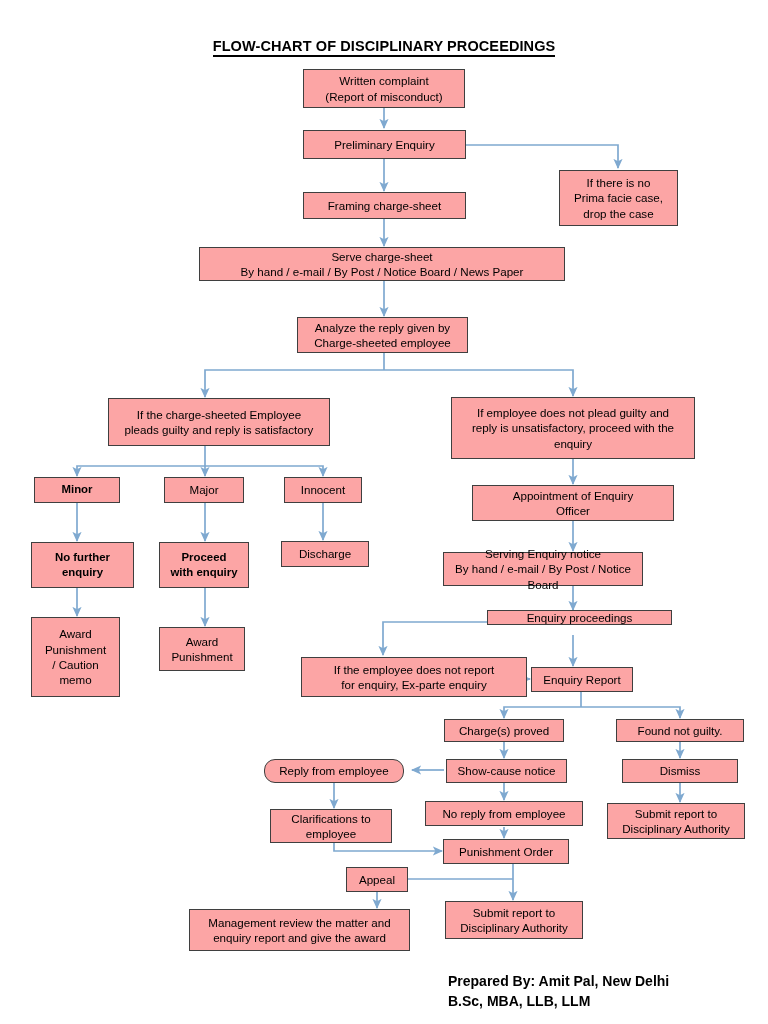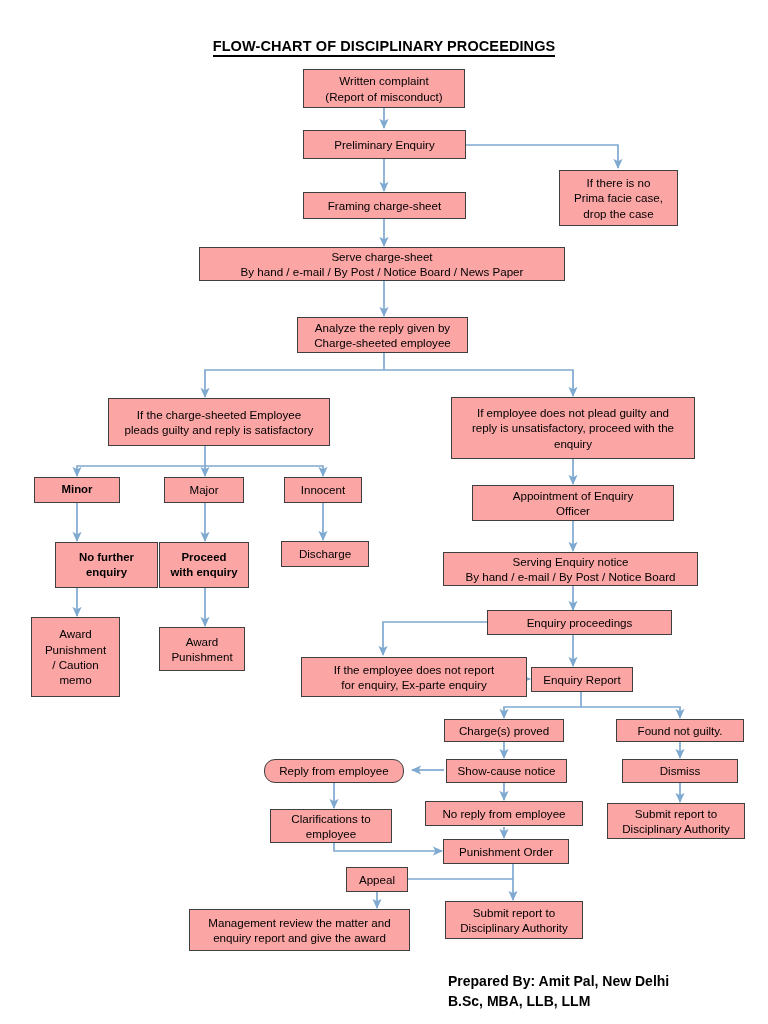--- a/index.html
+++ b/index.html
@@ -204,21 +204,21 @@
   </div>
 
   <div class="node" style="left:164px;top:477px;width:80px;height:26px;">
     <span class="node-text">Major</span>
   </div>
 
   <div class="node" style="left:284px;top:477px;width:78px;height:26px;">
     <span class="node-text">Innocent</span>
   </div>
 
-  <div class="node bold" style="left:31px;top:542px;width:103px;height:46px;margin-left:24px;">
+  <div class="node bold" style="left:31px;top:542px;width:103px;height:46px;">
     <span class="node-text">No further
 enquiry</span>
   </div>
 
   <div class="node bold" style="left:159px;top:542px;width:90px;height:46px;">
     <span class="node-text">Proceed
 with enquiry</span>
   </div>
 
   <div class="node" style="left:281px;top:541px;width:88px;height:26px;">
@@ -235,26 +235,26 @@
   <div class="node" style="left:159px;top:627px;width:86px;height:44px;">
     <span class="node-text">Award
 Punishment</span>
   </div>
 
   <div class="node" style="left:472px;top:485px;width:202px;height:36px;">
     <span class="node-text">Appointment of Enquiry
 Officer</span>
   </div>
 
-  <div class="node" style="left:443px;top:552px;width:255px;height:34px;">
+  <div class="node" style="left:443px;top:552px;width:200px;height:34px;">
     <span class="node-text">Serving Enquiry notice
 By hand / e-mail / By Post / Notice Board</span>
   </div>
 
-  <div class="node" style="left:487px;top:610px;width:185px;height:25px;">
+  <div class="node" style="left:487px;top:610px;width:185px;height:15px;">
     <span class="node-text">Enquiry proceedings</span>
   </div>
 
   <div class="node" style="left:301px;top:657px;width:226px;height:40px;">
     <span class="node-text">If the employee does not report
 for enquiry, Ex-parte enquiry</span>
   </div>
 
   <div class="node" style="left:531px;top:667px;width:102px;height:25px;">
     <span class="node-text">Enquiry Report</span>

